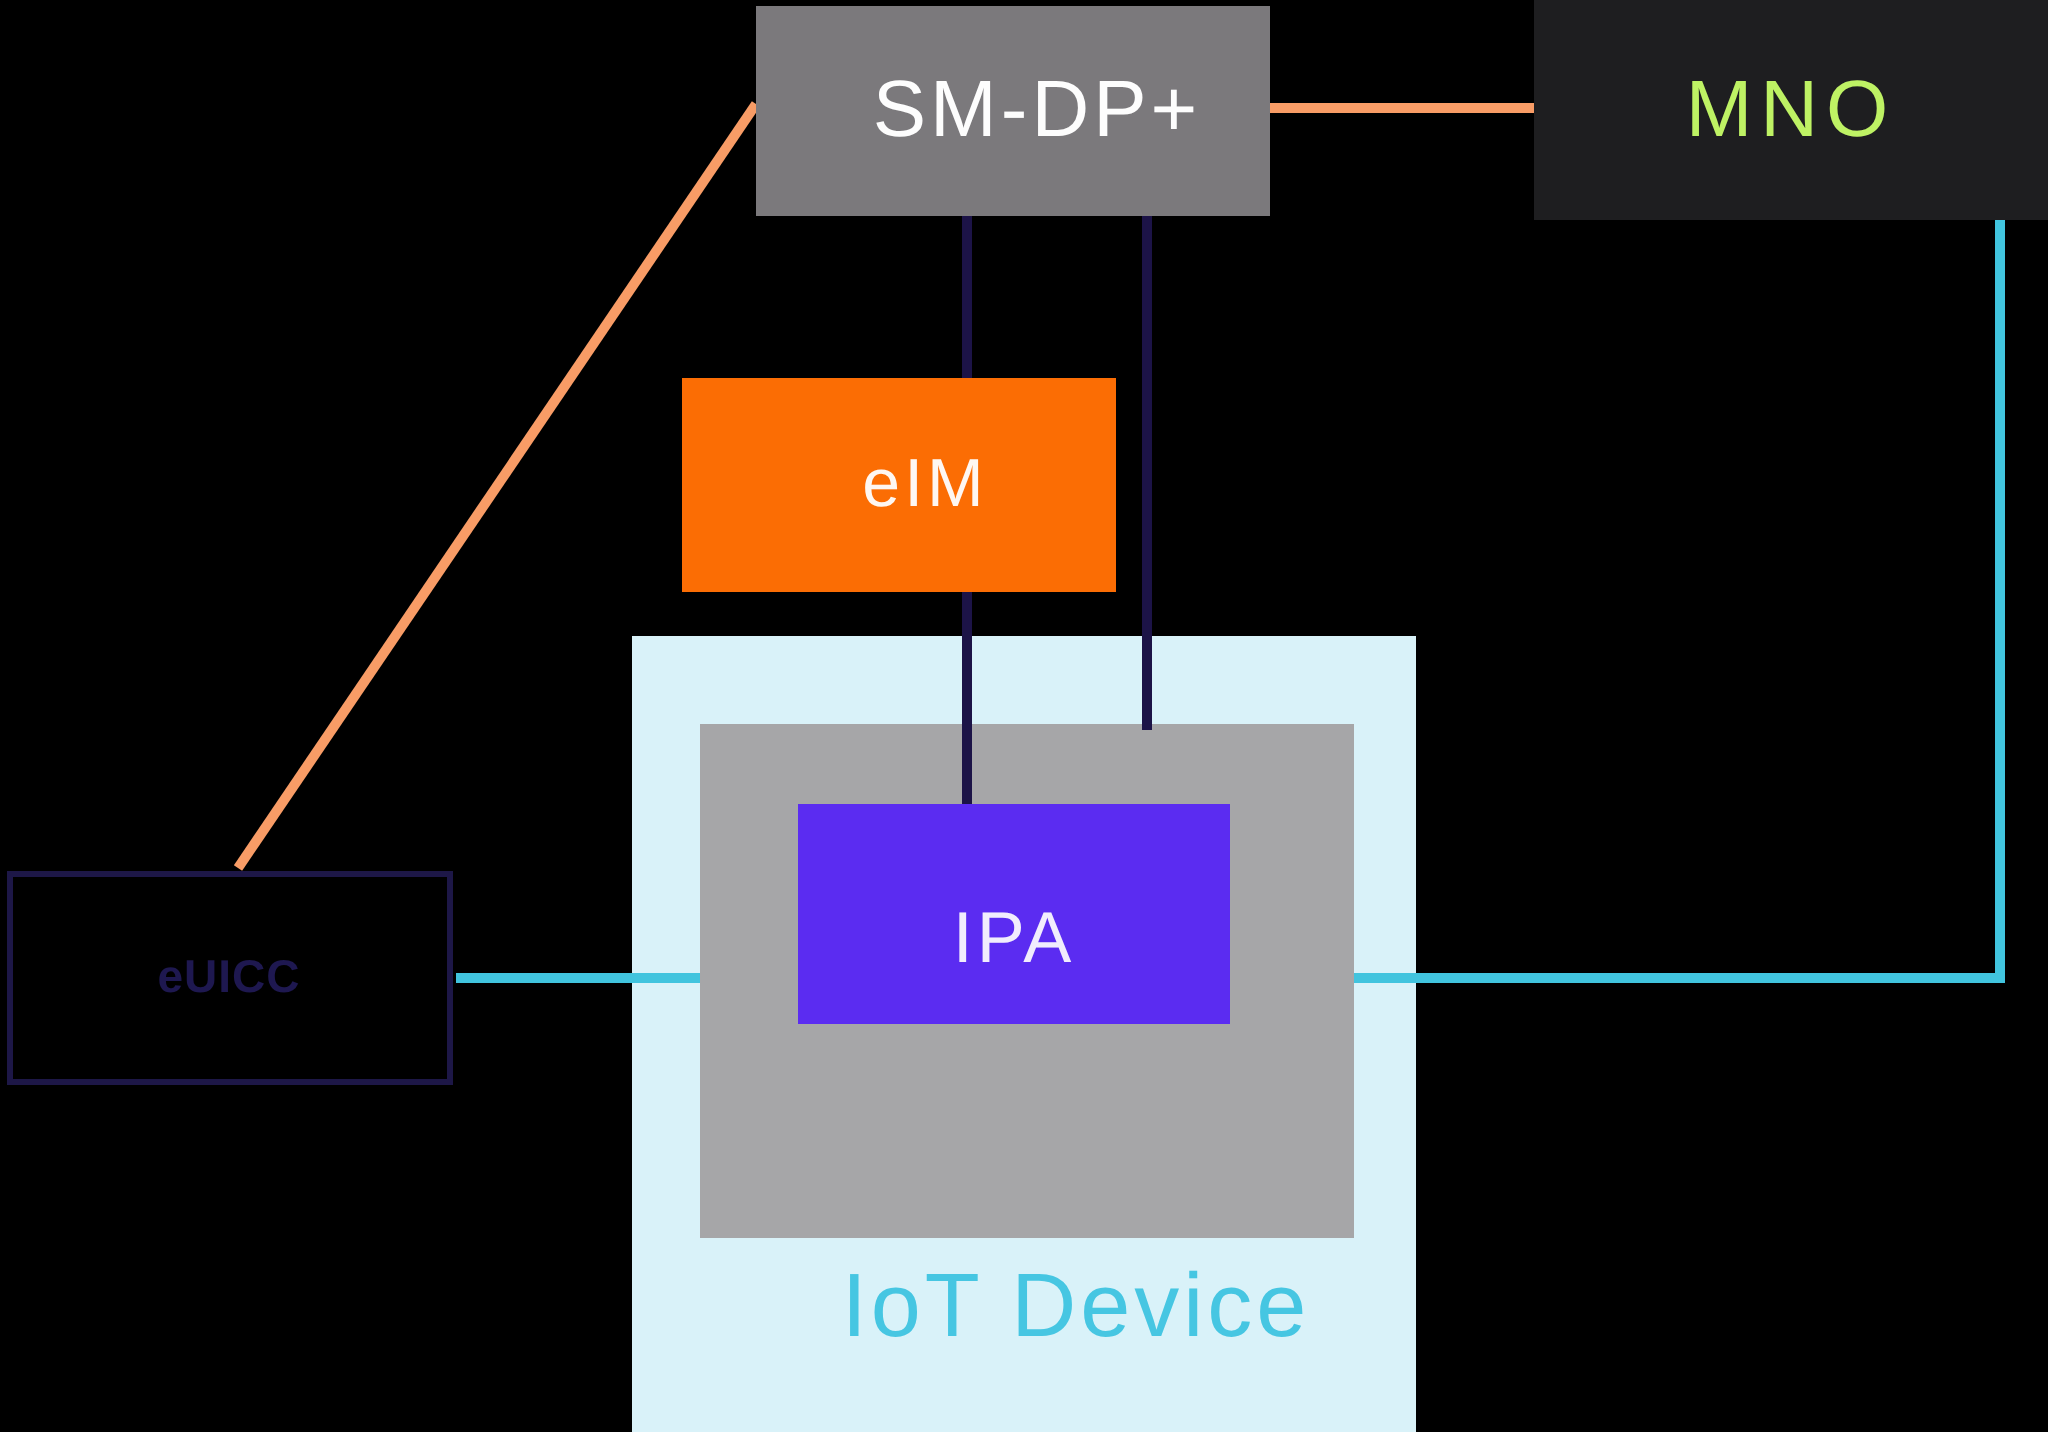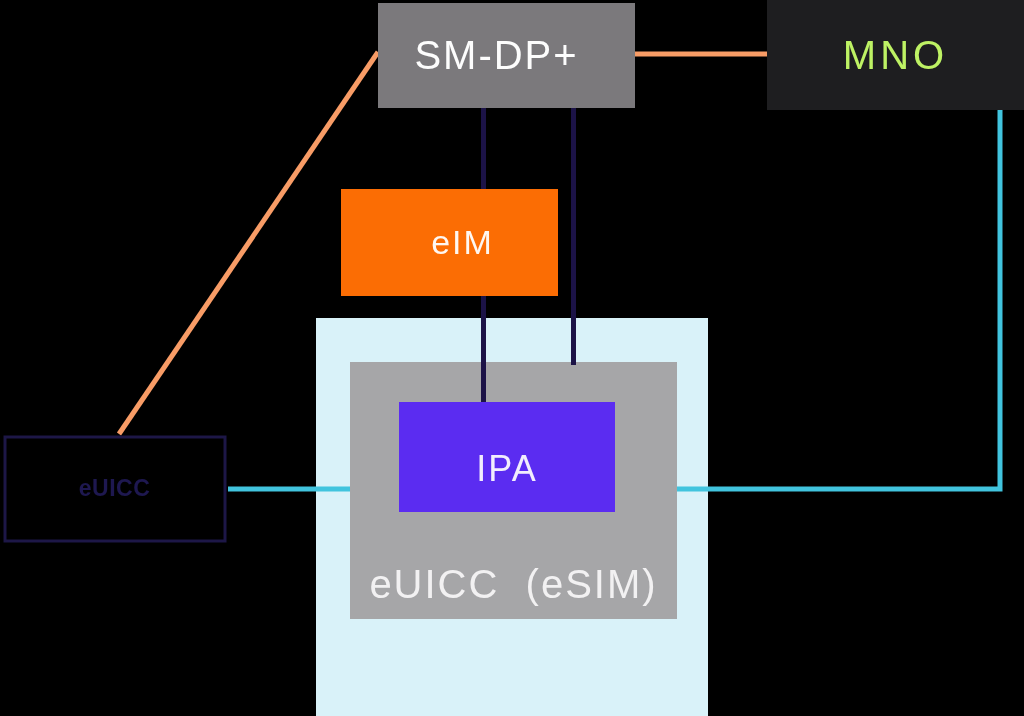--- a/index.html
+++ b/index.html
@@ -22,21 +22,21 @@
   }
   .label {
     position: absolute;
     display: flex;
     align-items: center;
     justify-content: center;
     font-weight: 300;
     letter-spacing: 2px;
     pointer-events: none;
   }
-  .label-smdp   { left: 368px; top: 3px;   width: 257px; height: 105px; font-size: 40px; color: #fdfdfd; }
+  .label-smdp   { left: 390px; top: 3px;   width: 257px; height: 105px; font-size: 40px; color: #fdfdfd; }
   .label-mno    { left: 767px; top: 0;     width: 257px; height: 110px; font-size: 40px; color: #bef264; letter-spacing: 4px; }
   .label-eim    { left: 341px; top: 189px; width: 217px; height: 107px; font-size: 34px; color: #fef7f2; padding-left: 13px; }
   .label-ipa    { left: 399px; top: 402px; width: 216px; height: 134px; font-size: 36px; color: #f1edfd; }
   .label-euicc  { left: 350px; top: 556px; width: 327px; height: 56px;  font-size: 40px; color: #f2f1f2; white-space: pre; }
   .label-iot    { left: 342px; top: 626px; width: 392px; height: 54px;  font-size: 45px; color: #46c6e2; }
   .label-manufacturer {
     left: 4px; top: 436px; width: 221px; height: 105px;
     flex-direction: column;
     font-size: 23px;
     line-height: 31px;
@@ -76,20 +76,20 @@
   </svg>
 
   <div class="label label-smdp">SM-DP+</div>
 
   <div class="label label-mno">MNO</div>
 
   <div class="label label-eim">eIM</div>
 
   <div class="label label-ipa">IPA</div>
 
-  <div class="label label-euicc">eUICC  (eSIM)</div>
 
+  <div class="label label-iot">IoT Device</div>
 
   <div class="label label-manufacturer">
     <span>eUICC</span>
   </div>
 
 </div>
 
 </body></html>

